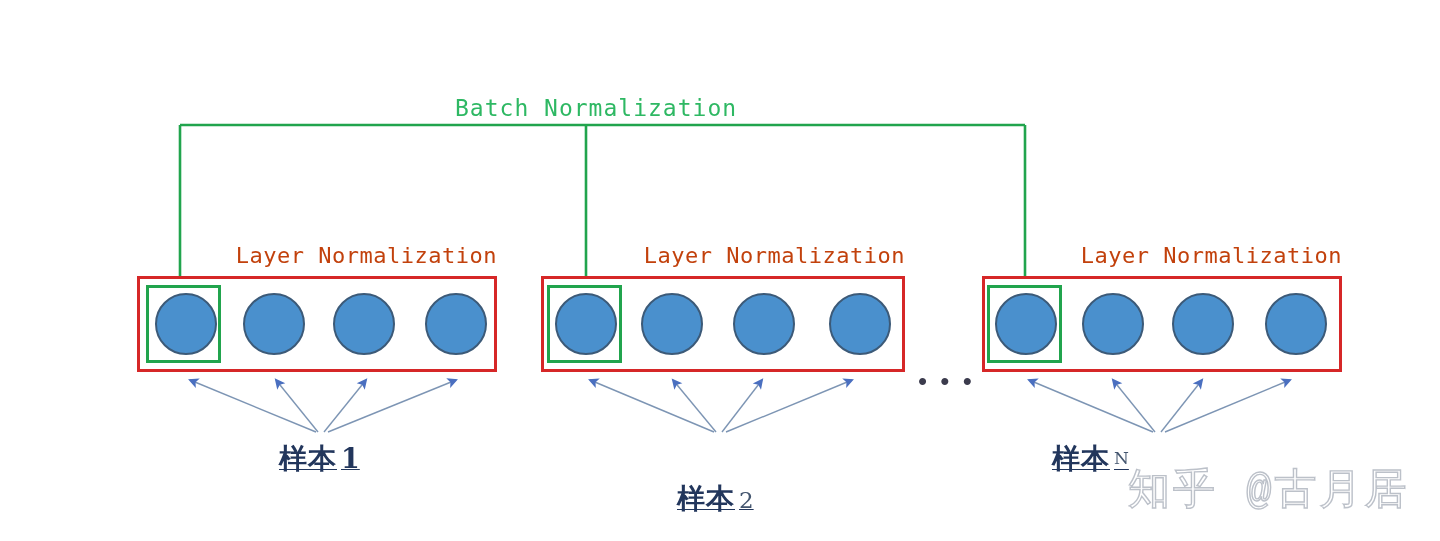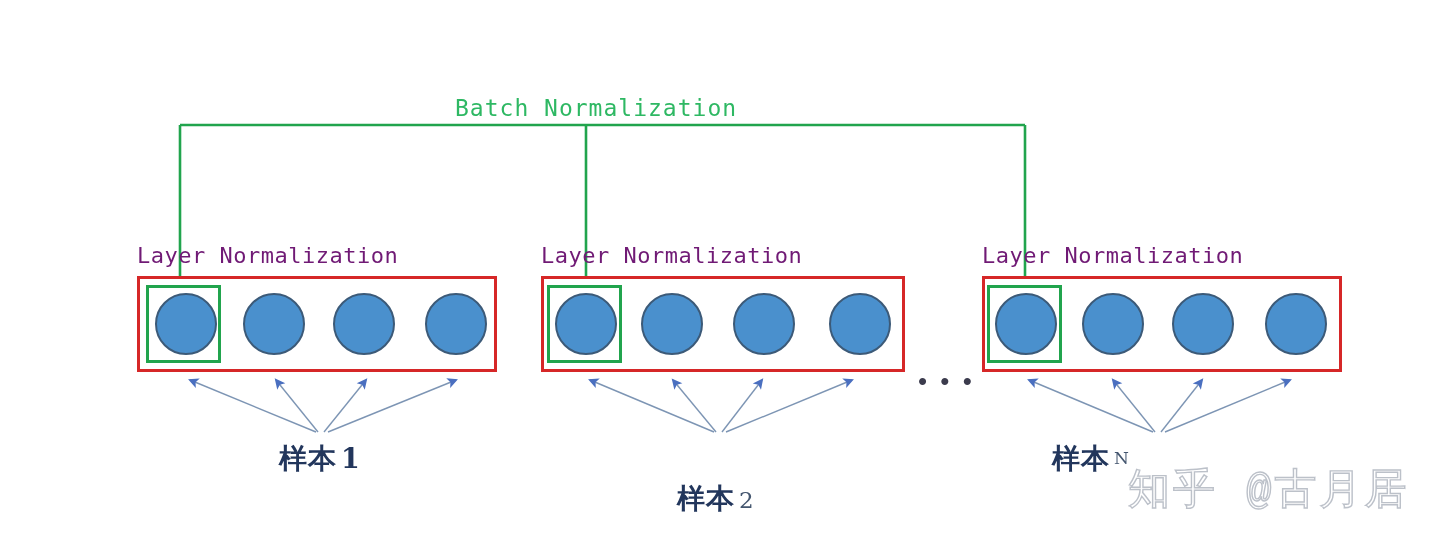--- a/index.html
+++ b/index.html
@@ -44,25 +44,25 @@
 
   
   .ln-group {
     position: absolute;
   }
   .ln-title {
     position: absolute;
     top: -33px;
     left: 0;
     width: 100%;
-    text-align: left;
+    text-align: right;
     font-family: "DejaVu Sans Mono", "Liberation Mono", monospace;
     font-size: 22px;
     letter-spacing: 0.5px;
-    color: #701a75;
+    color: #c2410c;
     white-space: nowrap;
   }
   .ln-box {
     position: absolute;
     left: 0;
     top: 0;
     width: 100%;
     height: 100%;
     border: 3px solid #d62728;
     box-sizing: border-box;
@@ -100,20 +100,21 @@
     font-family: "Liberation Sans", sans-serif;
     line-height: 1;
   }
 
   
   .sample-label {
     position: absolute;
     color: #22365c;
     white-space: nowrap;
     font-family: "DejaVu Sans", sans-serif;
+    text-decoration: underline;
   }
   .sample-label .cjk {
     font-size: 28px;
     font-weight: bold;
     letter-spacing: 1px;
   }
   .sample-label .idx {
     font-family: "DejaVu Serif", "Liberation Serif", serif;
     margin-left: 4px;
   }

